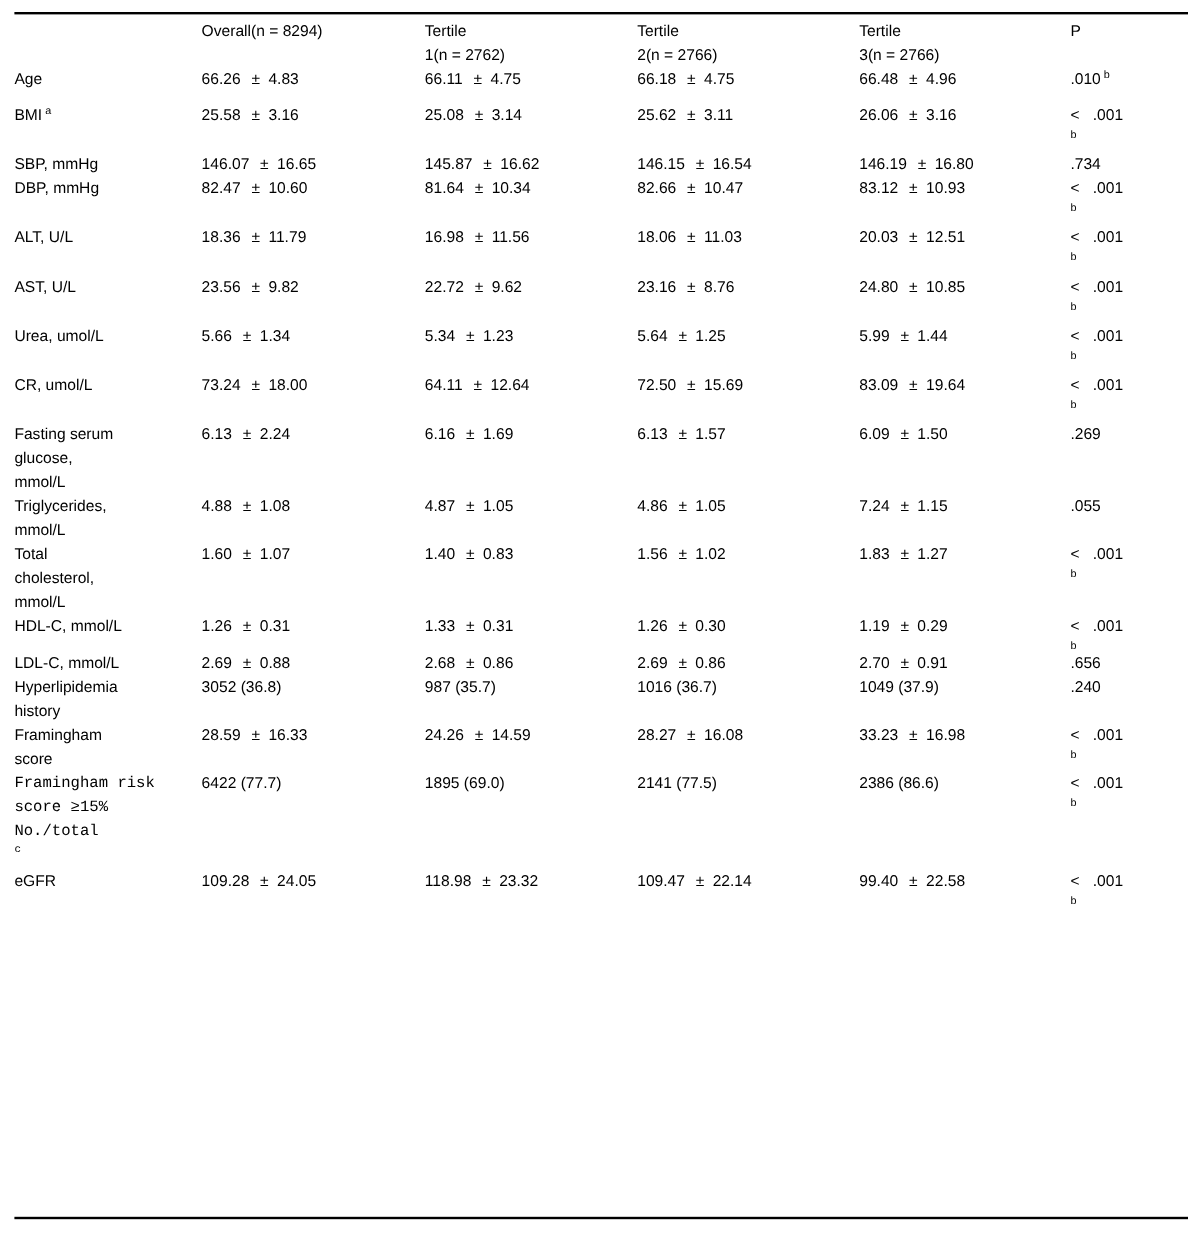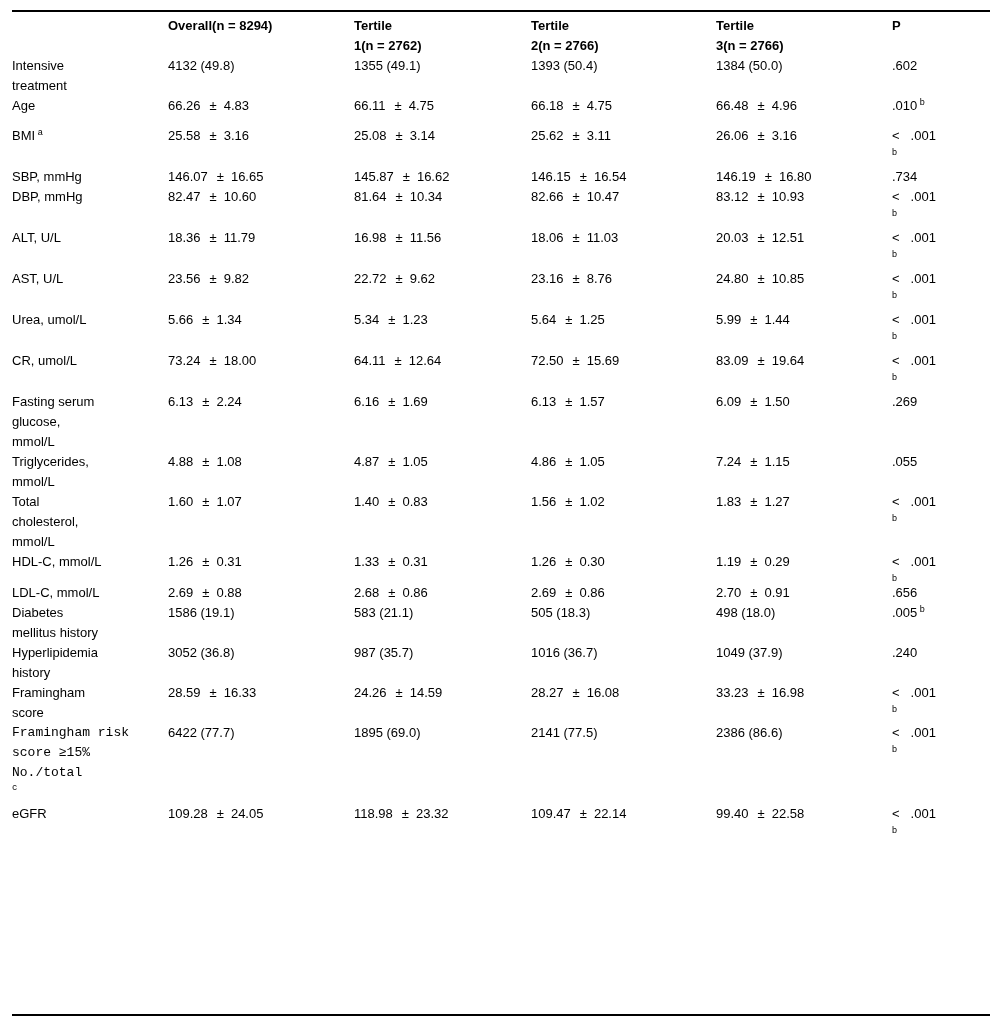--- a/index.html
+++ b/index.html
@@ -73,21 +73,20 @@
     max-width: 90px;
     word-wrap: break-word;
   }
   .lbl.wide { max-width: 120px; font-family: Liberation Mono, monospace; }
 
   
   tr.head td { padding-bottom: 0; }
   .head .hcell {
     display: block;
     max-width: 160px;
-    font-weight: bold;
   }
 
   
   .mv {
     display: block;
     white-space: nowrap;
   }
   .mv .m   { display: inline-block; }
   .mv .pm  { display: inline-block; padding: 0 7px 0 9px; }
   .mv .sd  { display: inline-block; }
@@ -152,40 +151,20 @@
           <span class="hcell">3(n   =   2766)</span>
         </td>
         <td>
           <span class="hcell">P</span>
         </td>
       </tr>
     </thead>
     <tbody id="tbody">
         <tr>
           <td class="lbl-cell">
-            <span class="lbl">Intensive treatment</span>
-          </td>
-          <td>
-            <span class="nv">4132 (49.8)</span>
-          </td>
-          <td>
-            <span class="nv">1355 (49.1)</span>
-          </td>
-          <td>
-            <span class="nv">1393 (50.4)</span>
-          </td>
-          <td>
-            <span class="nv">1384 (50.0)</span>
-          </td>
-          <td>
-            <span class="pv">.602</span>
-          </td>
-        </tr>
-        <tr>
-          <td class="lbl-cell">
             <span class="lbl">Age</span>
           </td>
           <td>
             <span class="mv"><span class="m">66.26</span><span class="pm">±</span><span class="sd">4.83</span></span>
           </td>
           <td>
             <span class="mv"><span class="m">66.11</span><span class="pm">±</span><span class="sd">4.75</span></span>
           </td>
           <td>
             <span class="mv"><span class="m">66.18</span><span class="pm">±</span><span class="sd">4.75</span></span>
@@ -449,40 +428,20 @@
             <span class="mv"><span class="m">2.68</span><span class="pm">±</span><span class="sd">0.86</span></span>
           </td>
           <td>
             <span class="mv"><span class="m">2.69</span><span class="pm">±</span><span class="sd">0.86</span></span>
           </td>
           <td>
             <span class="mv"><span class="m">2.70</span><span class="pm">±</span><span class="sd">0.91</span></span>
           </td>
           <td>
             <span class="pv">.656</span>
-          </td>
-        </tr>
-        <tr>
-          <td class="lbl-cell">
-            <span class="lbl">Diabetes mellitus history</span>
-          </td>
-          <td>
-            <span class="nv">1586 (19.1)</span>
-          </td>
-          <td>
-            <span class="nv">583 (21.1)</span>
-          </td>
-          <td>
-            <span class="nv">505 (18.3)</span>
-          </td>
-          <td>
-            <span class="nv">498 (18.0)</span>
-          </td>
-          <td>
-            <span class="pv">.005<sup class="sup"> b</sup></span>
           </td>
         </tr>
         <tr>
           <td class="lbl-cell">
             <span class="lbl">Hyperlipidemia history</span>
           </td>
           <td>
             <span class="nv">3052 (36.8)</span>
           </td>
           <td>

